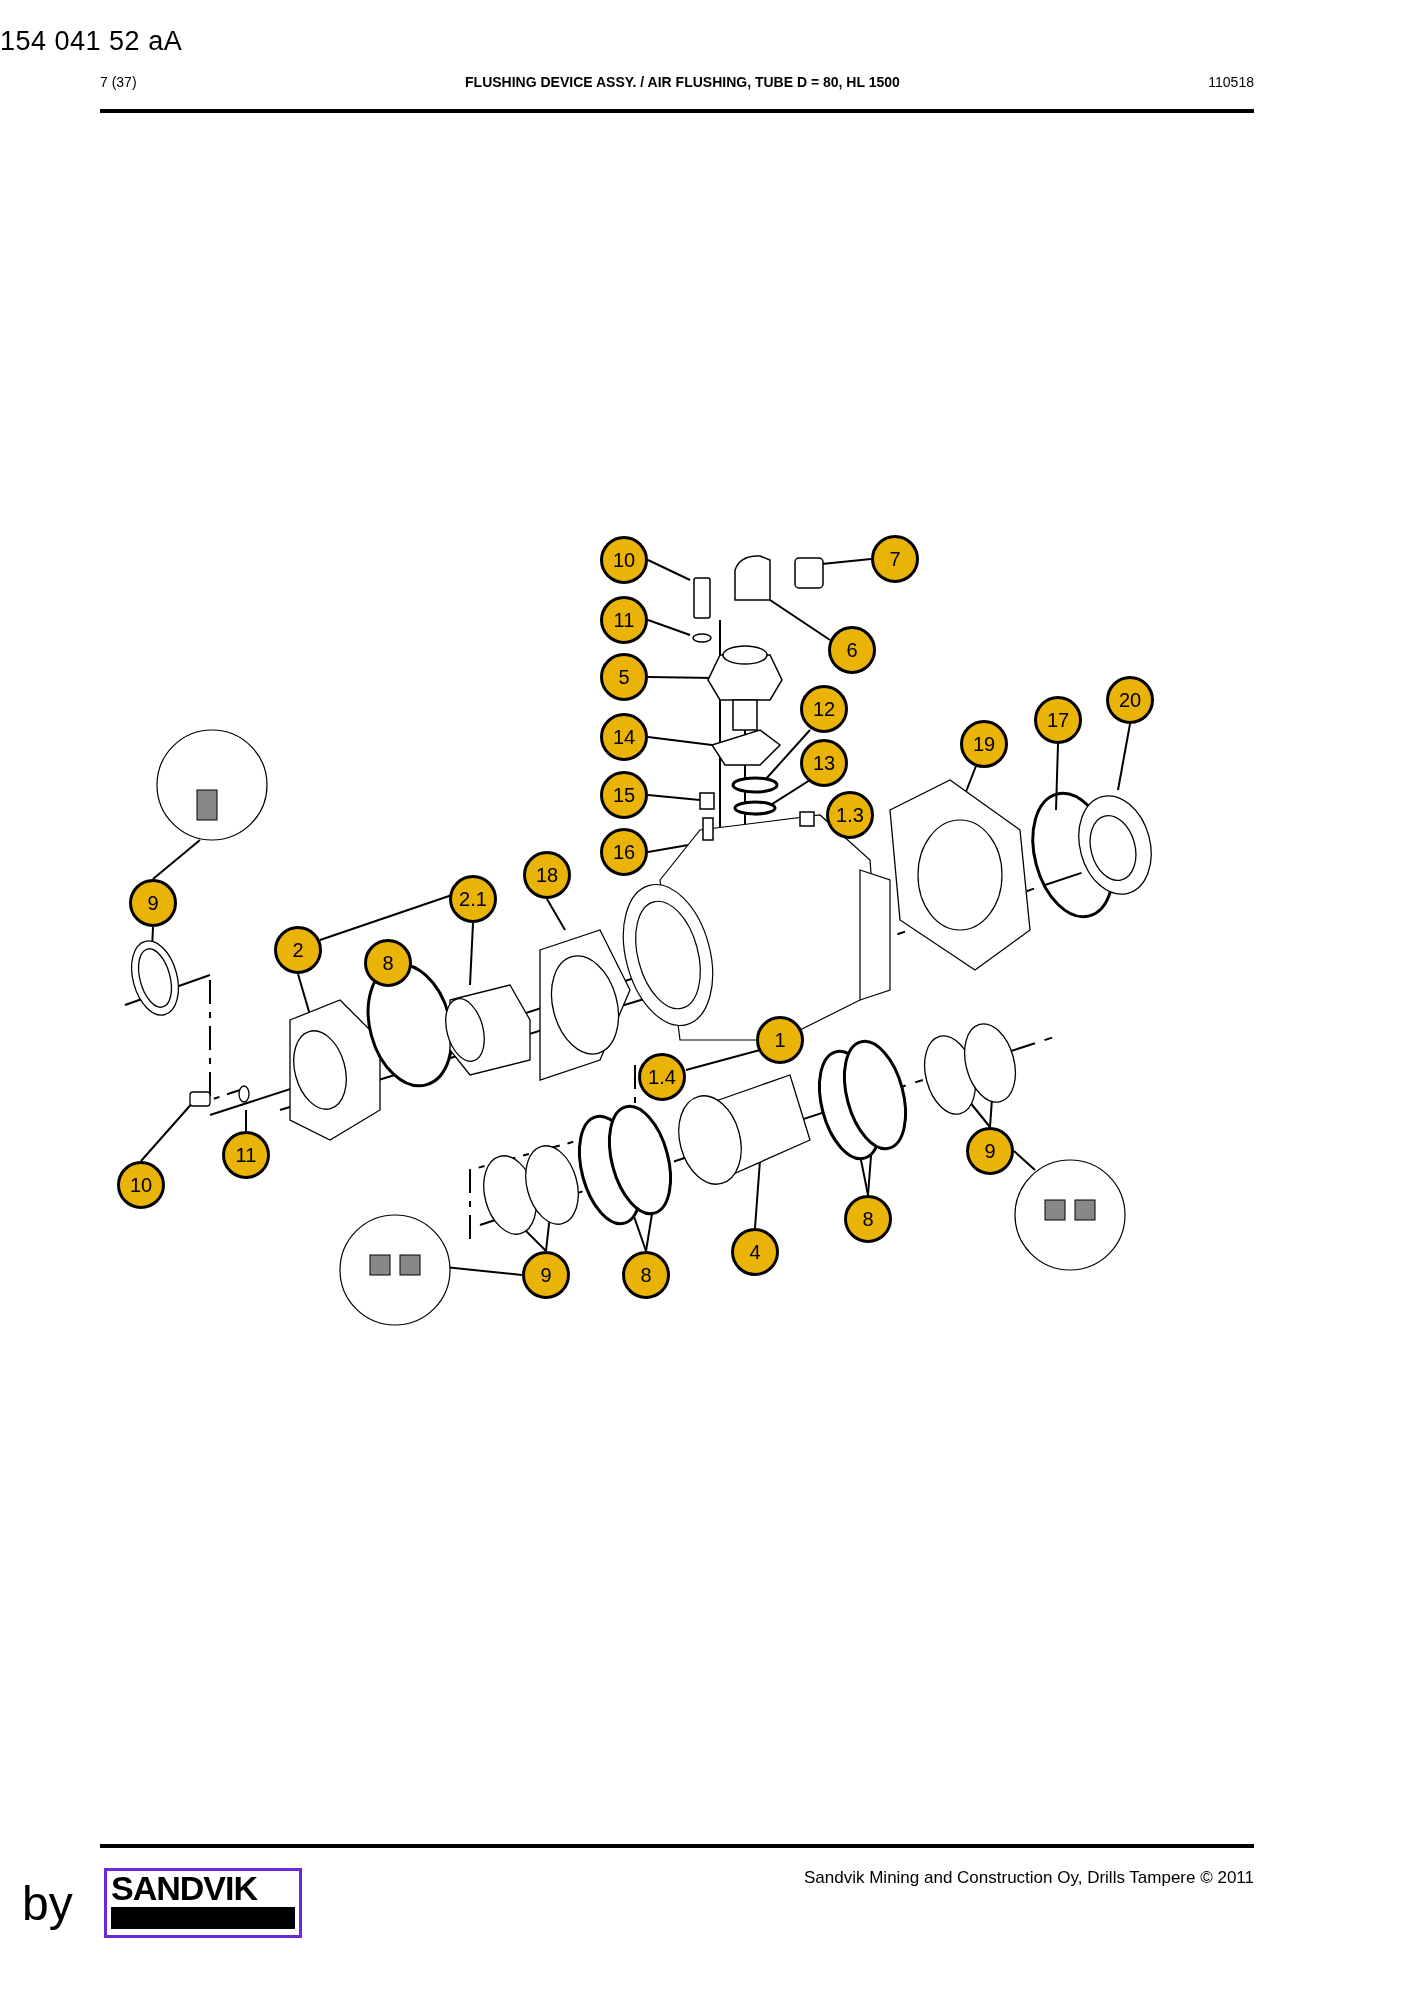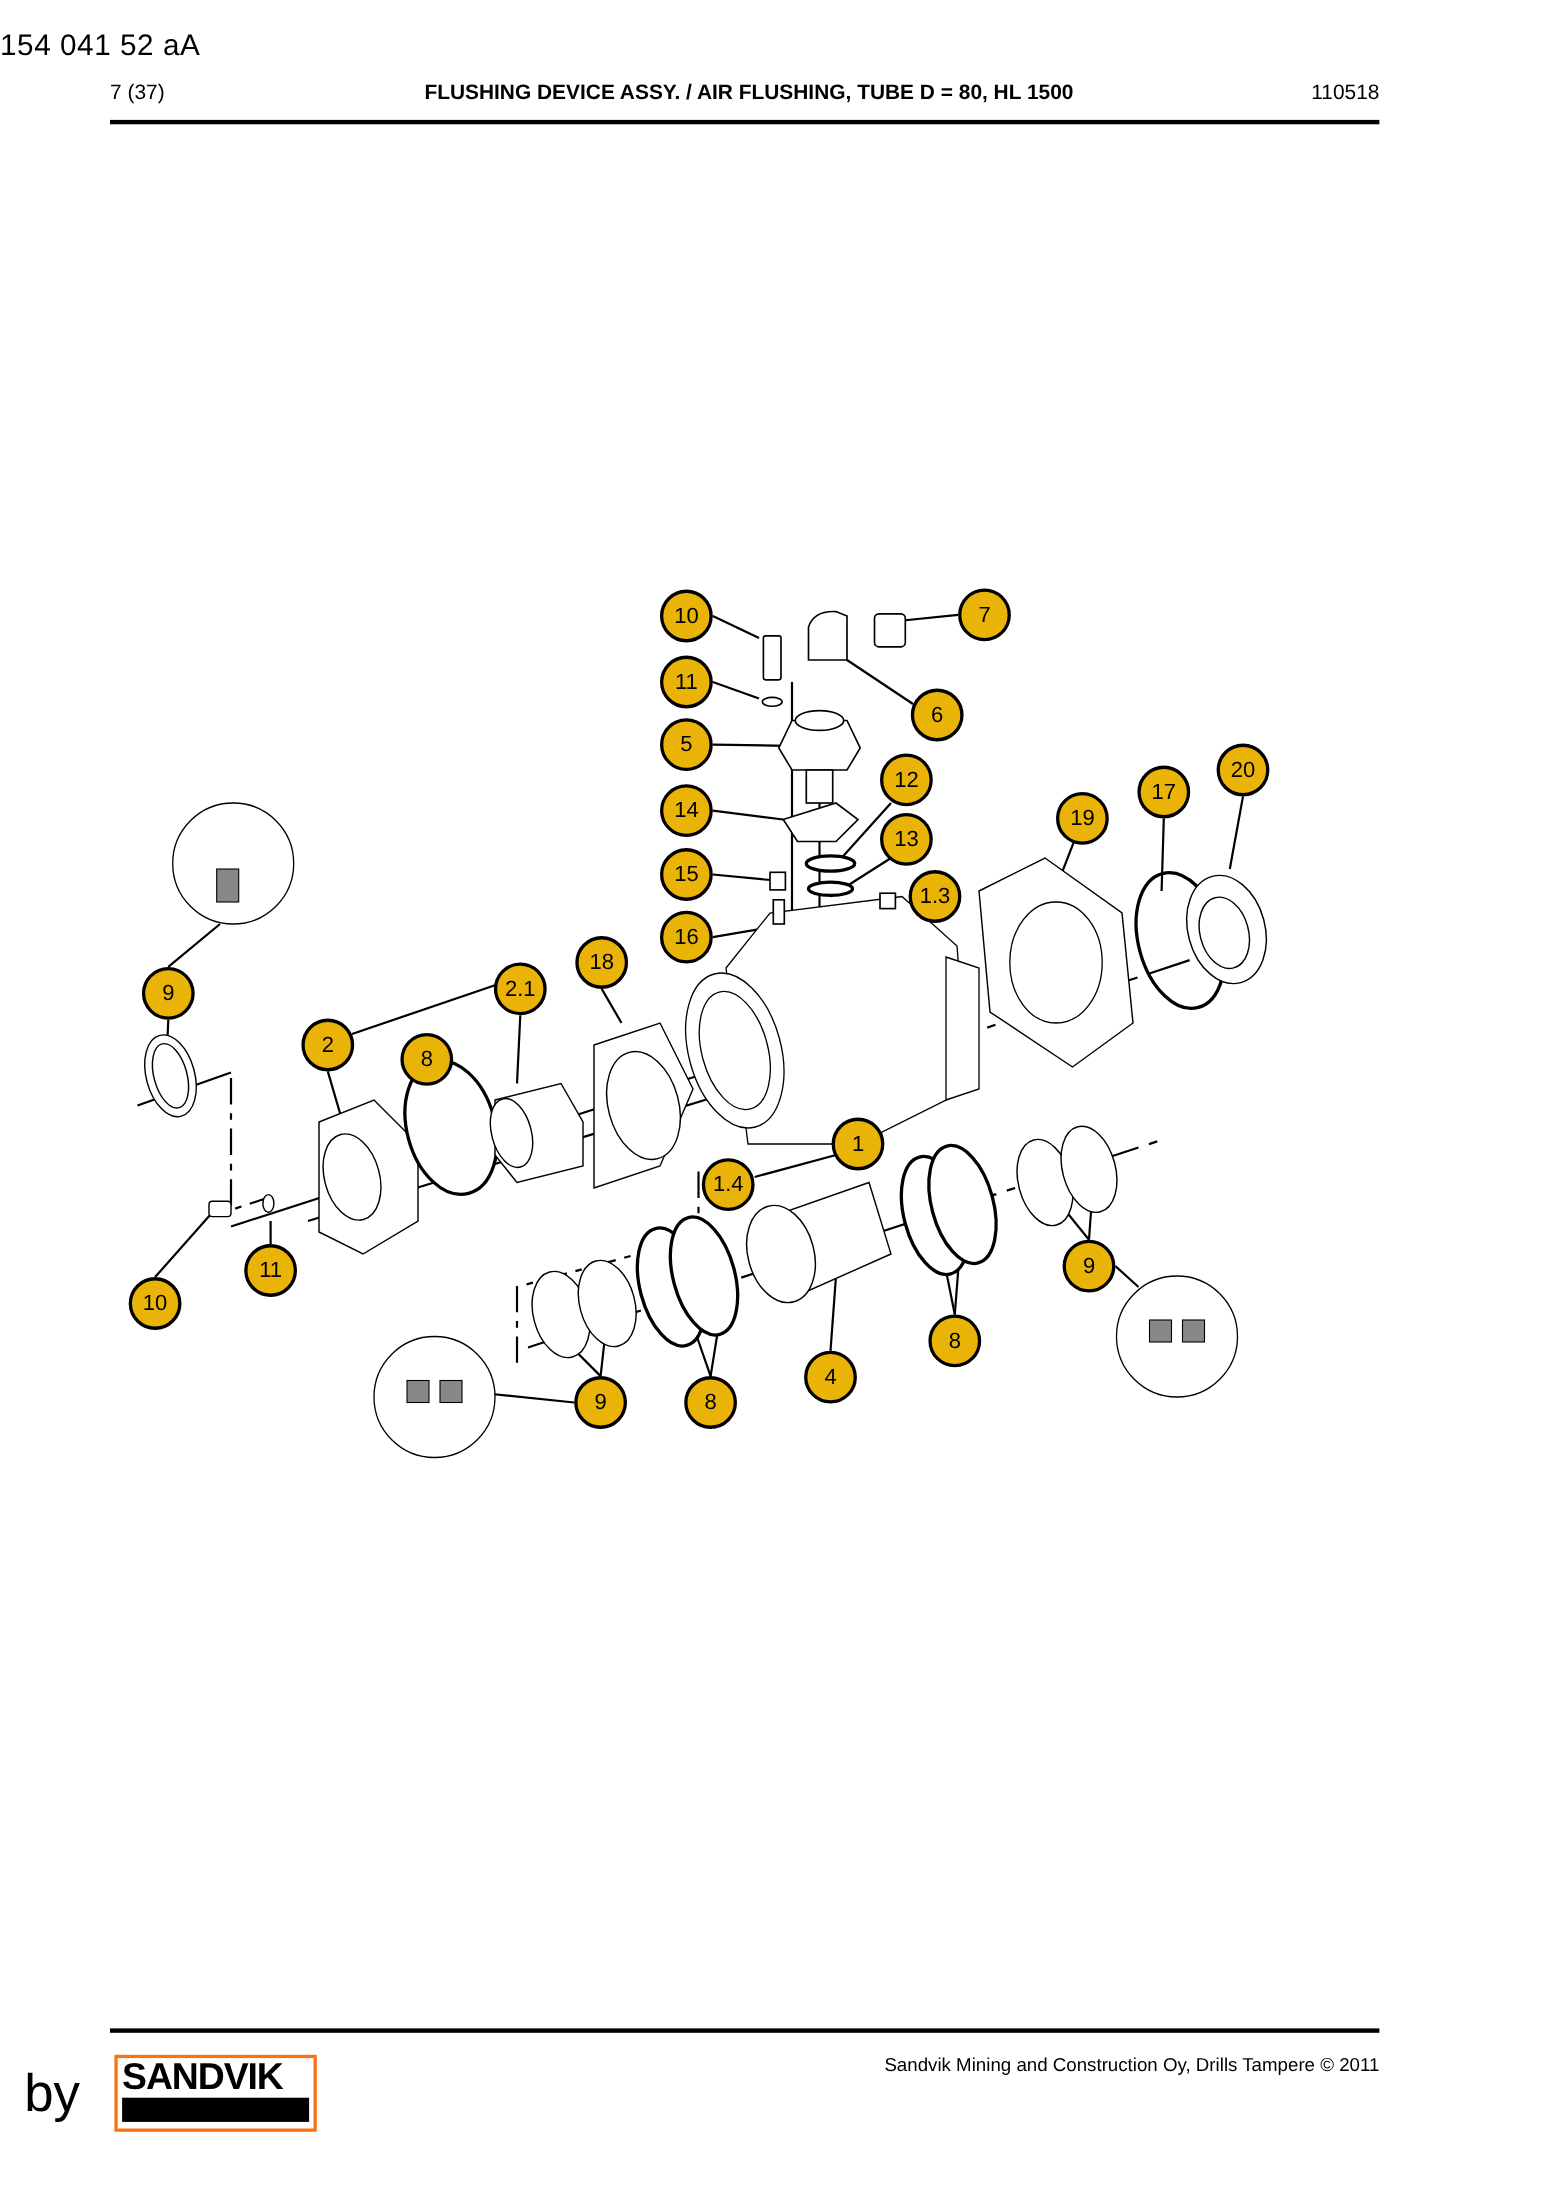--- a/index.html
+++ b/index.html
@@ -1,24 +1,24 @@
 <!DOCTYPE html>
 <html><head>
 <meta charset="utf-8">
 <style>
   html, body { margin: 0; padding: 0; background: #ffffff; }
   body { width: 1414px; height: 2000px; position: relative; overflow: hidden; font-family: "Liberation Sans", sans-serif; color: #000; }
   .doc-number { position: absolute; left: 0; width: 1414px; top: 26px; font-size: 27px; letter-spacing: 0.5px; }
-  .header-row { position: absolute; left: 100px; width: 1154px; top: 74px; font-size: 19px; display: flex; justify-content: space-between; align-items: baseline; }
+  .header-row { position: absolute; left: 100px; width: 1154px; top: 74px; font-size: 14px; display: flex; justify-content: space-between; align-items: baseline; }
   .header-row .title { font-weight: bold; margin-left: 20px; }
   .rule { position: absolute; left: 100px; width: 1154px; height: 4px; background: #000; }
   .rule.top { top: 109px; }
   .rule.bottom { top: 1844px; }
   .footer-text { position: absolute; right: 160px; top: 1868px; font-size: 17px; }
-  .logo { position: absolute; left: 104px; top: 1868px; width: 184px; height: 70px; border: 3px solid #f97316; box-sizing: border-box; }
+  .logo { position: absolute; left: 104px; top: 1868px; width: 198px; height: 70px; border: 3px solid #6d28d9; box-sizing: border-box; }
   .logo-text { position: absolute; left: 4px; top: -2px; font-size: 34px; font-weight: bold; letter-spacing: -1px; }
   .logo-bar { position: absolute; left: 4px; right: 4px; bottom: 6px; height: 22px; background: #000; }
   .watermark { position: absolute; left: 22px; top: 1880px; font-size: 48px; line-height: 1; }
   .watermark .by { }
   .watermark .rest { margin-left: 6px; }
   .diagram { position: absolute; left: 0; top: 0; width: 1414px; height: 2000px; }
   .balloon { position: absolute; width: 48px; height: 48px; border: 3px solid #000; border-radius: 50%; box-sizing: border-box; display: flex; align-items: center; justify-content: center; font-size: 20px; background: #eab308; }
 </style>
 </head>
 <body>

